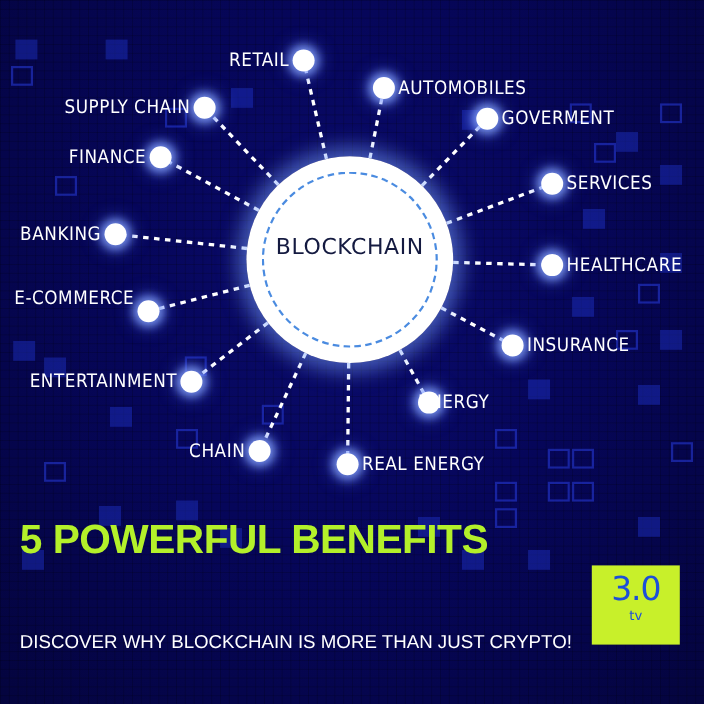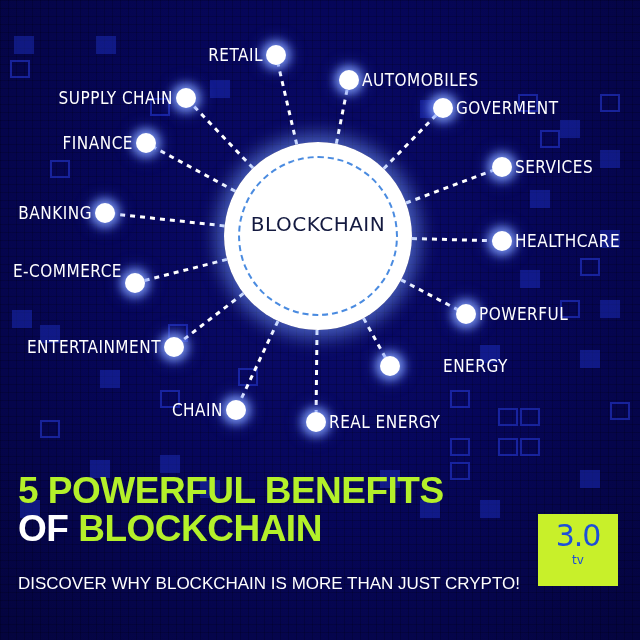--- a/index.html
+++ b/index.html
@@ -121,33 +121,32 @@
     <div class="node-label left" style="top: 143px; right: 507px;">FINANCE</div>
     <div class="dot" style="left: 502px; top: 167px;"></div>
     <div class="node-label right" style="top: 167px; left: 515px;">SERVICES</div>
     <div class="dot" style="left: 105px; top: 213px;"></div>
     <div class="node-label left" style="top: 213px; right: 548px;">BANKING</div>
     <div class="dot" style="left: 502px; top: 241px;"></div>
     <div class="node-label right" style="top: 241px; left: 515px;">HEALTHCARE</div>
     <div class="dot" style="left: 135px; top: 283px;"></div>
     <div class="node-label left" style="top: 271px; right: 518px;">E-COMMERCE</div>
     <div class="dot" style="left: 466px; top: 314px;"></div>
-    <div class="node-label right" style="top: 314px; left: 479px;">POWERFUL</div>
+    <div class="node-label right" style="top: 314px; left: 479px;">INSURANCE</div>
     <div class="dot" style="left: 174px; top: 347px;"></div>
     <div class="node-label left" style="top: 347px; right: 479px;">ENTERTAINMENT</div>
     <div class="dot" style="left: 390px; top: 366px;"></div>
-    <div class="node-label right" style="top: 366px; left: 403px; padding-left: 40px;">ENERGY</div>
+    <div class="node-label right" style="top: 366px; left: 380px;">ENERGY</div>
     <div class="dot" style="left: 236px; top: 410px;"></div>
     <div class="node-label left" style="top: 410px; right: 417px;">CHAIN</div>
     <div class="dot" style="left: 316px; top: 422px;"></div>
     <div class="node-label right" style="top: 422px; left: 329px;">REAL ENERGY</div>
   </div>
 
 <div class="footer-title">
   <div class="green">5 POWERFUL BENEFITS</div>
-  <div><span class="white">OF </span><span class="green">BLOCKCHAIN</span></div>
 </div>
 <div class="footer-sub">DISCOVER WHY BLOCKCHAIN IS MORE THAN JUST CRYPTO!</div>
 
 <div class="logo">
   <div class="logo-main">3.0</div>
   <div class="logo-sub">tv</div>
 </div>
 
 </body></html>

